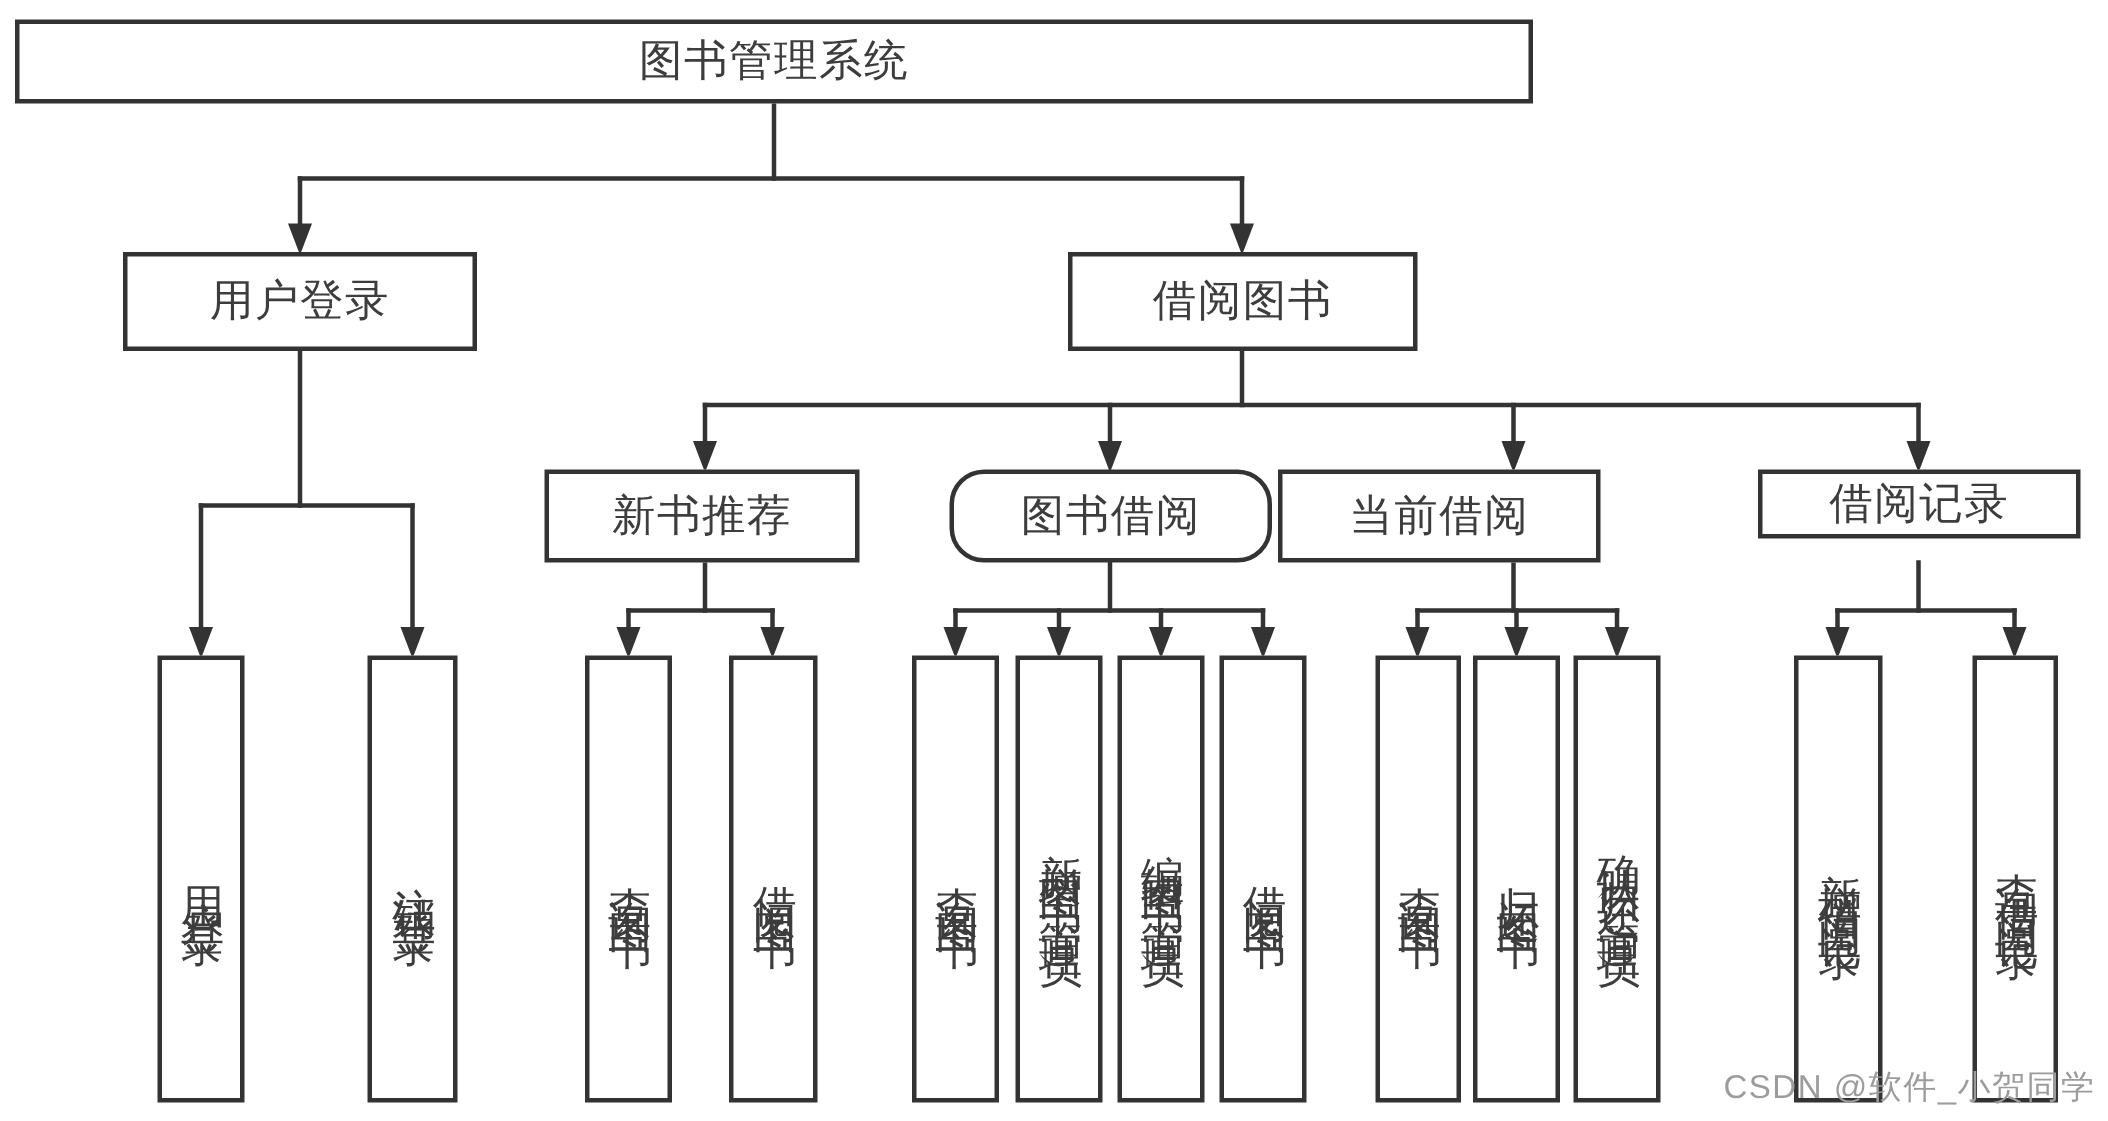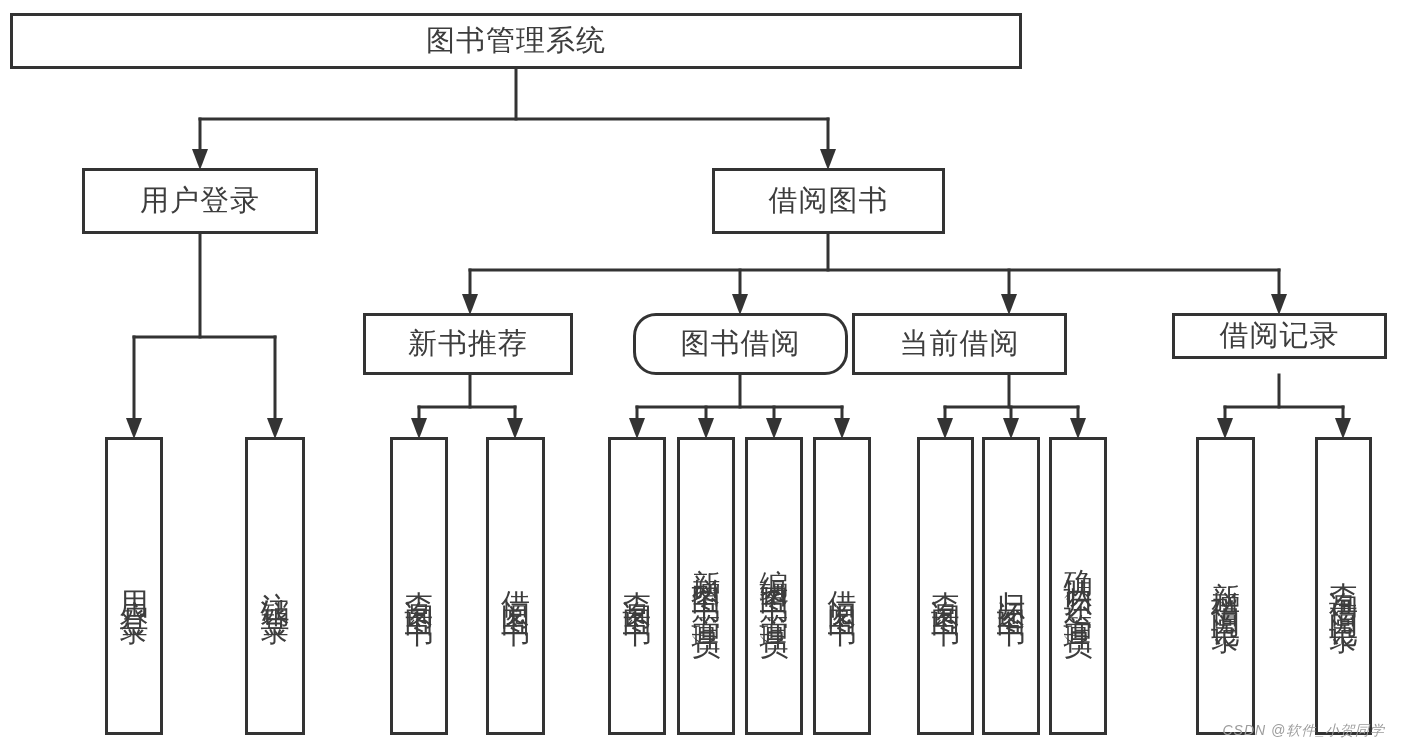--- a/index.html
+++ b/index.html
@@ -36,27 +36,26 @@
   }
   .node.h { letter-spacing: 1px; }
   .node.v {
     writing-mode: vertical-rl;
     text-orientation: mixed;
     letter-spacing: 9px;
     line-height: 1;
   }
   .watermark {
     position: absolute;
-    right: 20px;
+    right: 8px;
     bottom: 7px;
-    font-size: 14px;
+    font-size: 22px;
     color: var(--watermark);
     letter-spacing: 1px;
     white-space: nowrap;
-    font-style: italic;
   }
 </style>
 </head>
 <body>
 
 <div class="canvas">
   <svg id="edges" xmlns="http://www.w3.org/2000/svg" viewBox="0 0 1405 747">
       <line x1="516" y1="69" x2="516" y2="119" stroke="#333333" stroke-width="3" stroke-linecap="square"></line>
       <line x1="200" y1="119" x2="828" y2="119" stroke="#333333" stroke-width="3" stroke-linecap="square"></line>
       <line x1="200" y1="119" x2="200" y2="150" stroke="#333333" stroke-width="3" stroke-linecap="square"></line>

